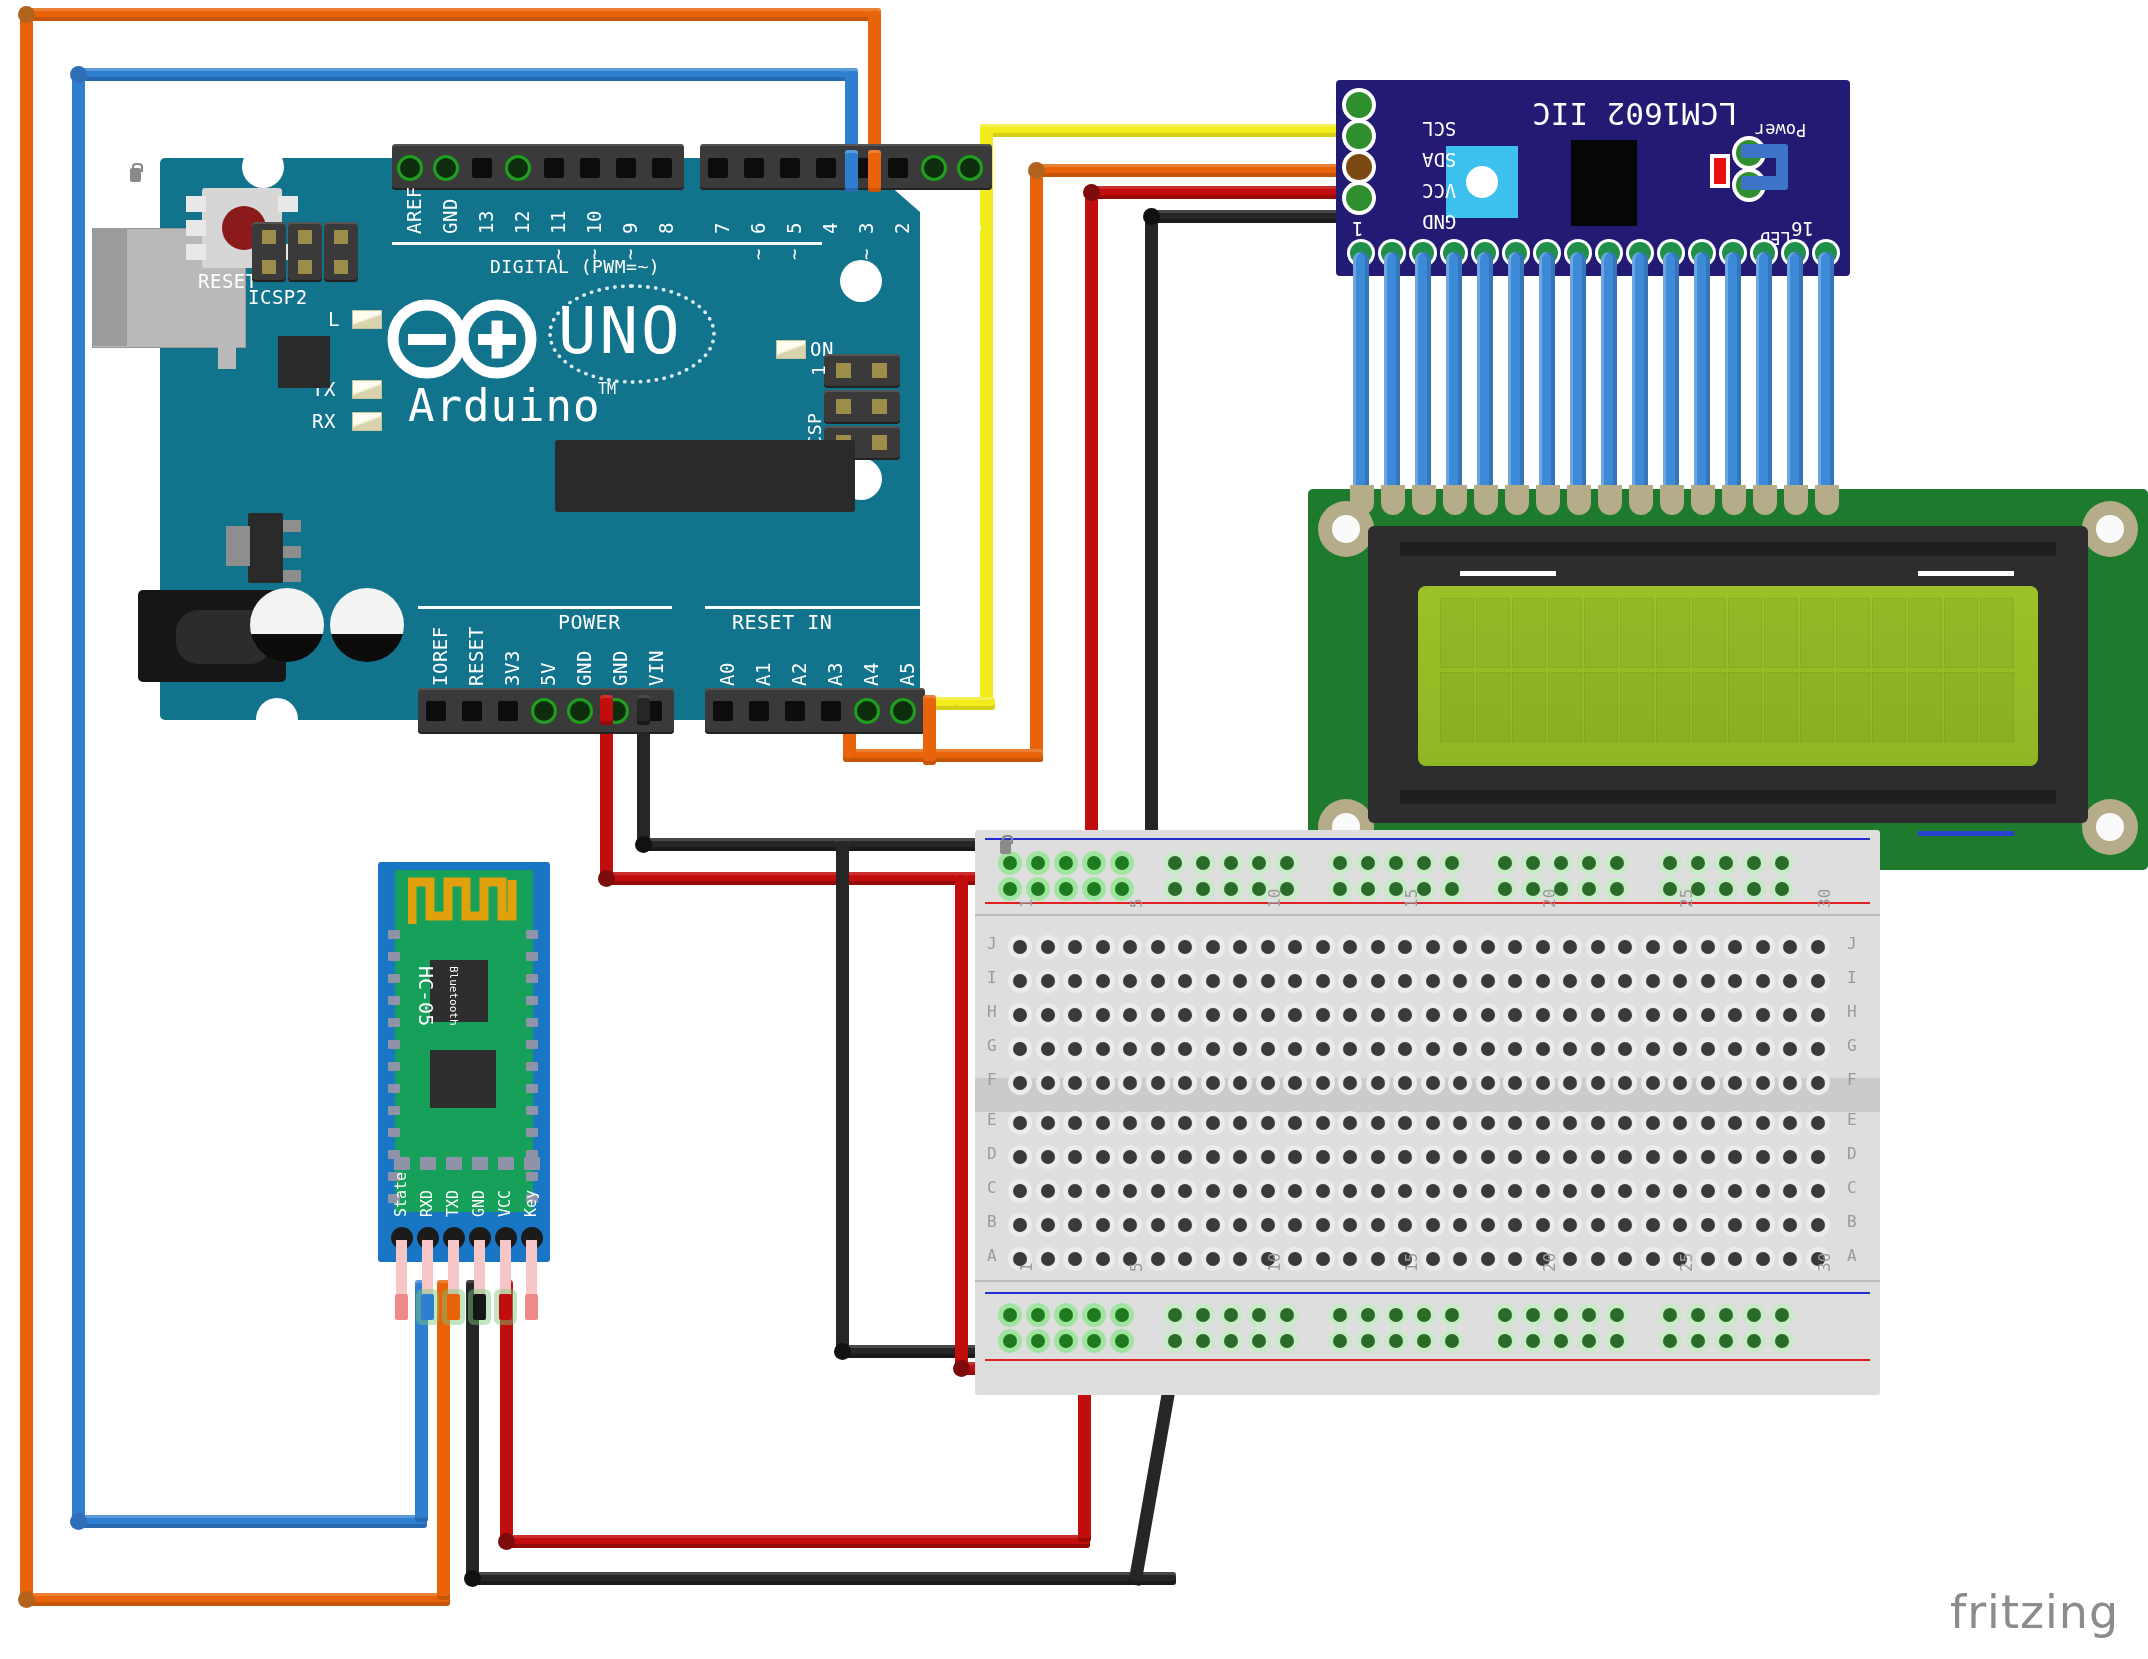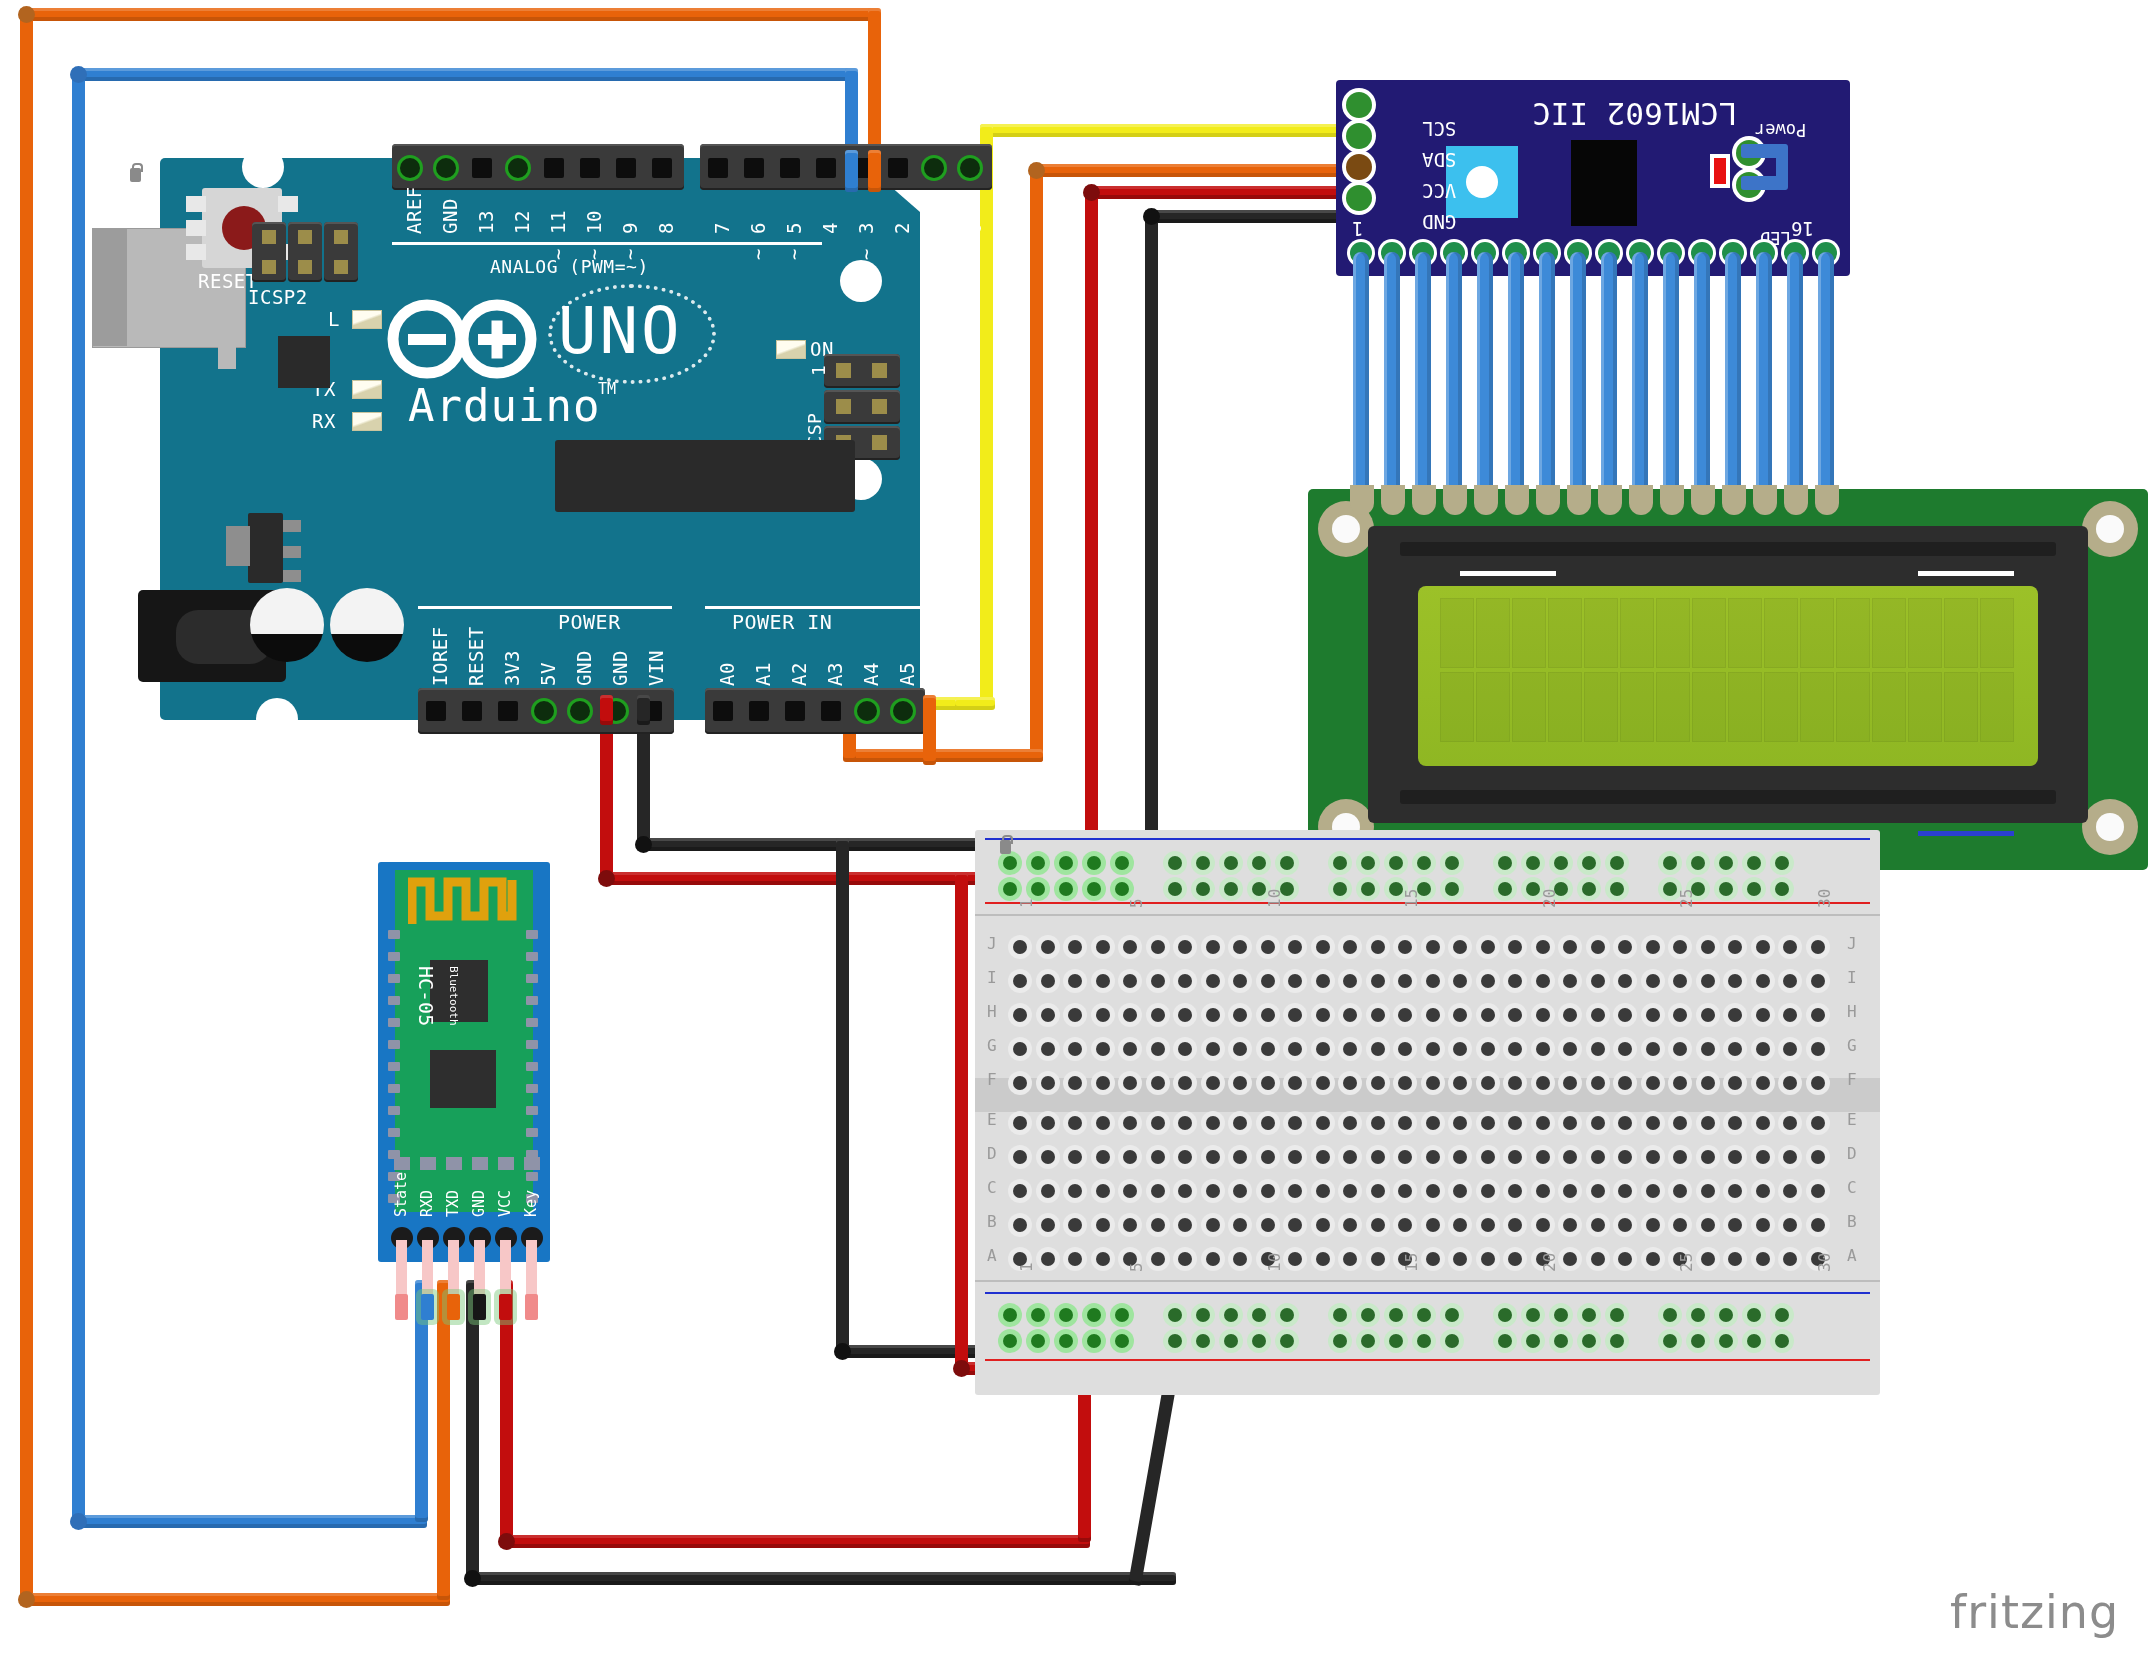--- a/index.html
+++ b/index.html
@@ -232,21 +232,21 @@
         <div class="silk v" style="left: 803px; top: 76px; font-size: 19px;">0</div>
         <div class="silk v" style="left: 587px; top: 102px; font-size: 19px;">~</div>
         <div class="silk v" style="left: 623px; top: 102px; font-size: 19px;">~</div>
         <div class="silk v" style="left: 695px; top: 102px; font-size: 19px;">~</div>
         <div class="silk v" style="left: 767px; top: 150px; font-size: 18px;">TX0</div>
         <div style="position: absolute; left: 766px; top: 103px; width: 0px; height: 0px; border-left: 9px solid transparent; border-right: 9px solid transparent; border-bottom: 13px solid rgb(255, 255, 255);"></div>
         <div class="silk v" style="left: 803px; top: 150px; font-size: 18px;">RX0</div>
         <div style="position: absolute; left: 802px; top: 103px; width: 0px; height: 0px; border-left: 9px solid transparent; border-right: 9px solid transparent; border-top: 13px solid rgb(255, 255, 255);"></div>
       </div>
 
-    <div class="silk" style="left:330px;top:98px;font-size:18px;">ANALOG (PWM=~)</div>
+    <div class="silk" style="left:330px;top:98px;font-size:18px;">DIGITAL (PWM=~)</div>
     <div class="wline" style="left:232px;top:84px;width:430px;"></div>
 
     <div class="abs" style="left:222px;top:138px;">
       <svg width="160" height="86" viewBox="0 0 160 86">
         <g fill="none" stroke="#fff" stroke-width="11">
           <circle cx="45" cy="43" r="34"></circle>
             <circle cx="115" cy="43" r="34"></circle>
         </g>
         <rect x="26" y="38" width="38" height="11" fill="#fff"></rect>
         <rect x="96" y="38" width="38" height="11" fill="#fff"></rect>
@@ -321,21 +321,21 @@
     <div class="hole on" style="left:697px;top:543px;"></div>
     <div class="hole on" style="left:733px;top:543px;"></div>
     <div id="ana-labels">
         <div class="silk v" style="left: 556px; top: 528px; font-size: 19px;">A0</div>
         <div class="silk v" style="left: 592px; top: 528px; font-size: 19px;">A1</div>
         <div class="silk v" style="left: 628px; top: 528px; font-size: 19px;">A2</div>
         <div class="silk v" style="left: 664px; top: 528px; font-size: 19px;">A3</div>
         <div class="silk v" style="left: 700px; top: 528px; font-size: 19px;">A4</div>
         <div class="silk v" style="left: 736px; top: 528px; font-size: 19px;">A5</div>
       </div>
-    <div class="silk" style="left:572px;top:452px;font-size:20px;">POWER IN</div>
+    <div class="silk" style="left:572px;top:452px;font-size:20px;">RESET IN</div>
     <div class="wline" style="left:545px;top:448px;width:218px;"></div>
   </div>
 
   <div class="wire wv w-red" style="left:600px;top:695px;height:30px;"></div>
   <div class="wire wv w-black" style="left:637px;top:695px;height:30px;"></div>
   <div class="wire wv w-orange" style="left:923px;top:695px;height:70px;"></div>
   <div class="wire wh w-yellow" style="left:955px;top:697px;width:40px;"></div>
   <div class="wire wv w-blue" style="left:845px;top:150px;height:42px;"></div>
   <div class="wire wv w-orange" style="left:868px;top:150px;height:42px;"></div>
 

